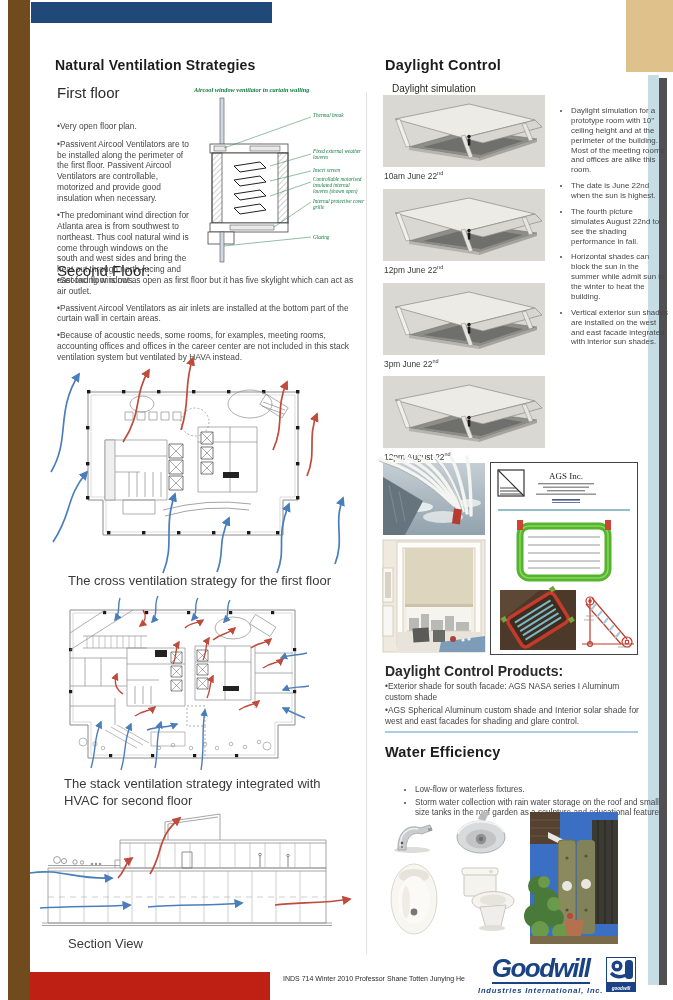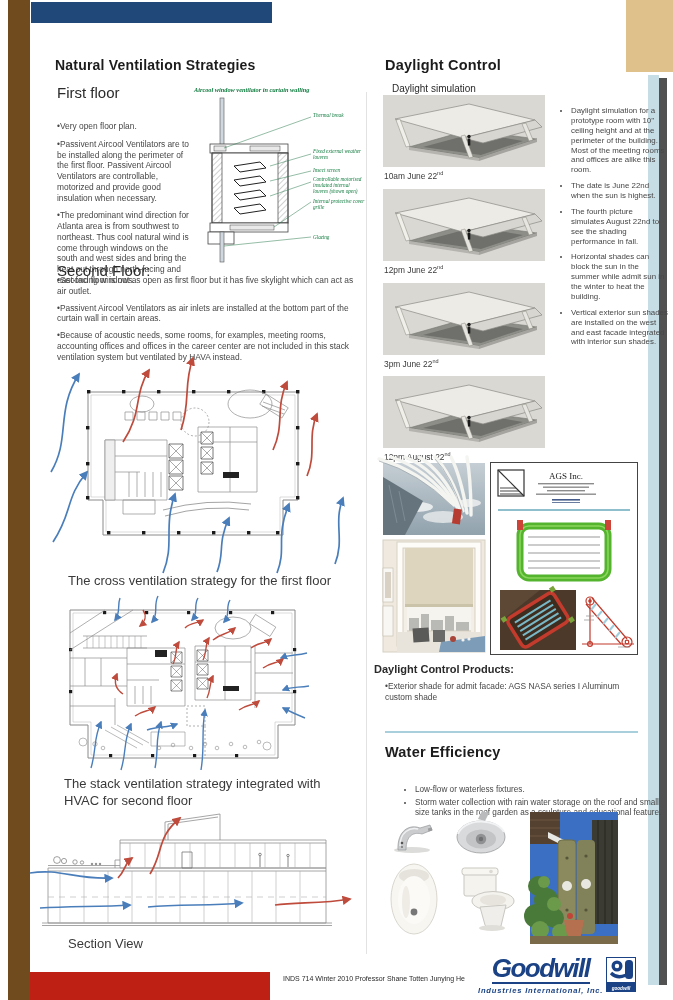--- a/index.html
+++ b/index.html
@@ -52,21 +52,21 @@
   .sim svg{display:block;}
   .sim figcaption{font-size:8.4px;color:#3a3a3a;margin:3px 0 8px 1px;}
   .sim figcaption sup{font-size:5.5px;}
   .rc-bullets{left:546px;top:90px;width:97px;margin:16px;padding:0 0 0 9px;}
   .rc-bullets li{font-size:7.9px;line-height:1.25;color:#474747;margin:0 0 6px 0;}
 
   .photo1{left:383px;top:463px;}
   .photo2{left:383px;top:540px;}
   .agsdoc{left:490px;top:462px;}
 
-  .prod-head{left:374px;top:663px;font-size:11px;font-weight:bold;color:#2a2a2a;}
+  .prod-head{left:385px;top:663px;font-size:14px;font-weight:bold;color:#2a2a2a;}
   .prod-para{left:385px;top:681px;width:256px;}
   .prod-para p{margin:0 0 2px 0;font-size:8.4px;line-height:1.3;color:#474747;}
   .divider{left:385px;top:731px;width:253px;height:2px;background:#A9CFDD;}
 
   .water-bullets{left:393px;top:773px;width:250px;margin:12px;padding:0 0 0 10px;}
   .water-bullets li{font-size:8.2px;line-height:1.3;color:#474747;margin:0 0 2px 0;}
 
   .fix-faucet{left:388px;top:816px;}
   .fix-shower{left:452px;top:810px;}
   .fix-urinal{left:388px;top:860px;}
@@ -694,21 +694,22 @@
   <g stroke="#8c8c8c" stroke-width="0.7">
     <line x1="104" y1="154" x2="96" y2="154"></line>
       <line x1="104" y1="158" x2="94" y2="158"></line>
     <line x1="128" y1="185" x2="140" y2="185"></line>
   </g>
 </svg>
 
 <div class="abs prod-head">Daylight Control Products:</div>
 <div class="abs para prod-para">
 
-<p>•Exterior shade for admit facade: AGS NASA series I Aluminum custom shade</p>
+<p>•Exterior shade for south facade: AGS NASA series I Aluminum custom shade</p>
+    <p>•AGS Spherical Aluminum custom shade and Interior solar shade for west and east facades for shading and glare control.</p>
   </div>
 <div class="abs divider"></div>
 
 <h1 class="abs h-water">Water Efficiency</h1>
 <ul class="abs water-bullets">
 
 <li>Low-flow or waterless fixtures.</li>
     <li>Storm water collection with rain water storage on the roof and small size tanks in the roof garden as a sculpture and educational feature.</li>
   </ul>
 

